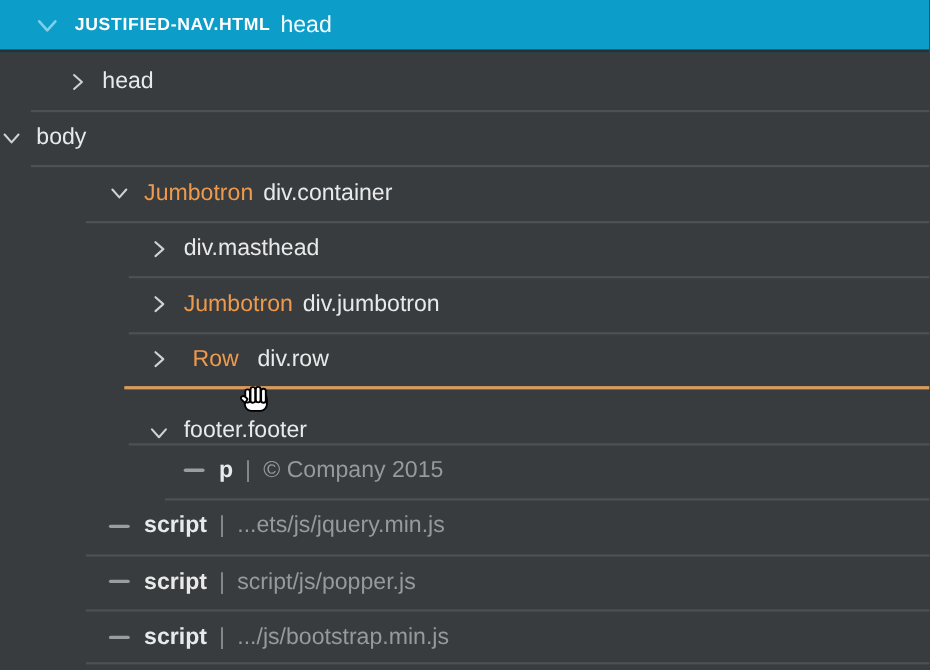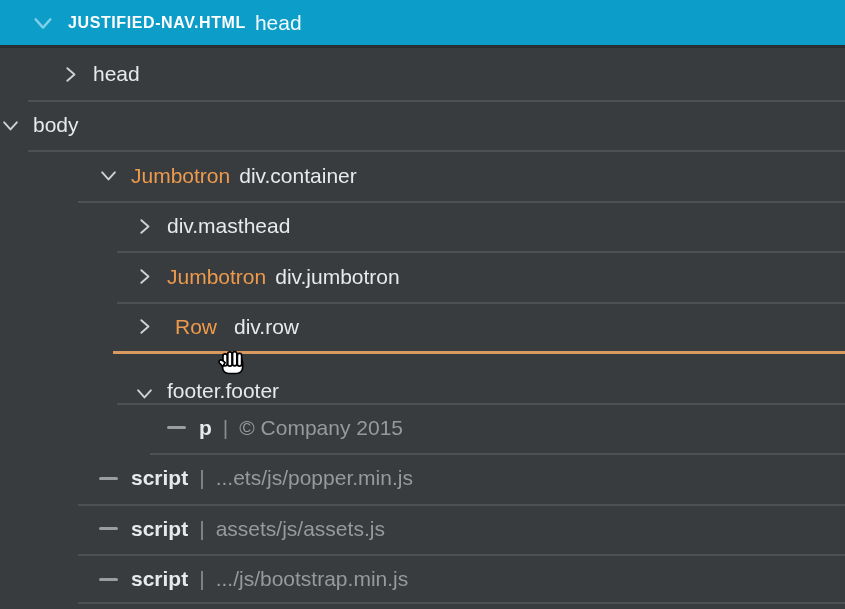--- a/index.html
+++ b/index.html
@@ -158,31 +158,31 @@
     <span class="detail">© Company 2015</span>
   <div class="sep" style="left: 117px;"></div>
     </div>
     <div class="row" style="padding-left: 98px;">
     <span class="icon">
         <span class="dash"></span>
       </span>
 
     <span class="tag bold">script</span>
     <span class="pipe">|</span>
-    <span class="detail">...ets/js/popper.min.js</span>
+    <span class="detail">...ets/js/jquery.min.js</span>
   <div class="sep" style="left: 150px;"></div>
     </div>
     <div class="row" style="padding-left: 98px;">
     <span class="icon">
         <span class="dash"></span>
       </span>
 
     <span class="tag bold">script</span>
     <span class="pipe">|</span>
-    <span class="detail">assets/js/assets.js</span>
+    <span class="detail">script/js/popper.js</span>
   <div class="sep" style="left: 78px;"></div>
     </div>
     <div class="row" style="padding-left: 98px;">
     <span class="icon">
         <span class="dash"></span>
       </span>
 
     <span class="tag bold">script</span>
     <span class="pipe">|</span>
     <span class="detail">.../js/bootstrap.min.js</span>

